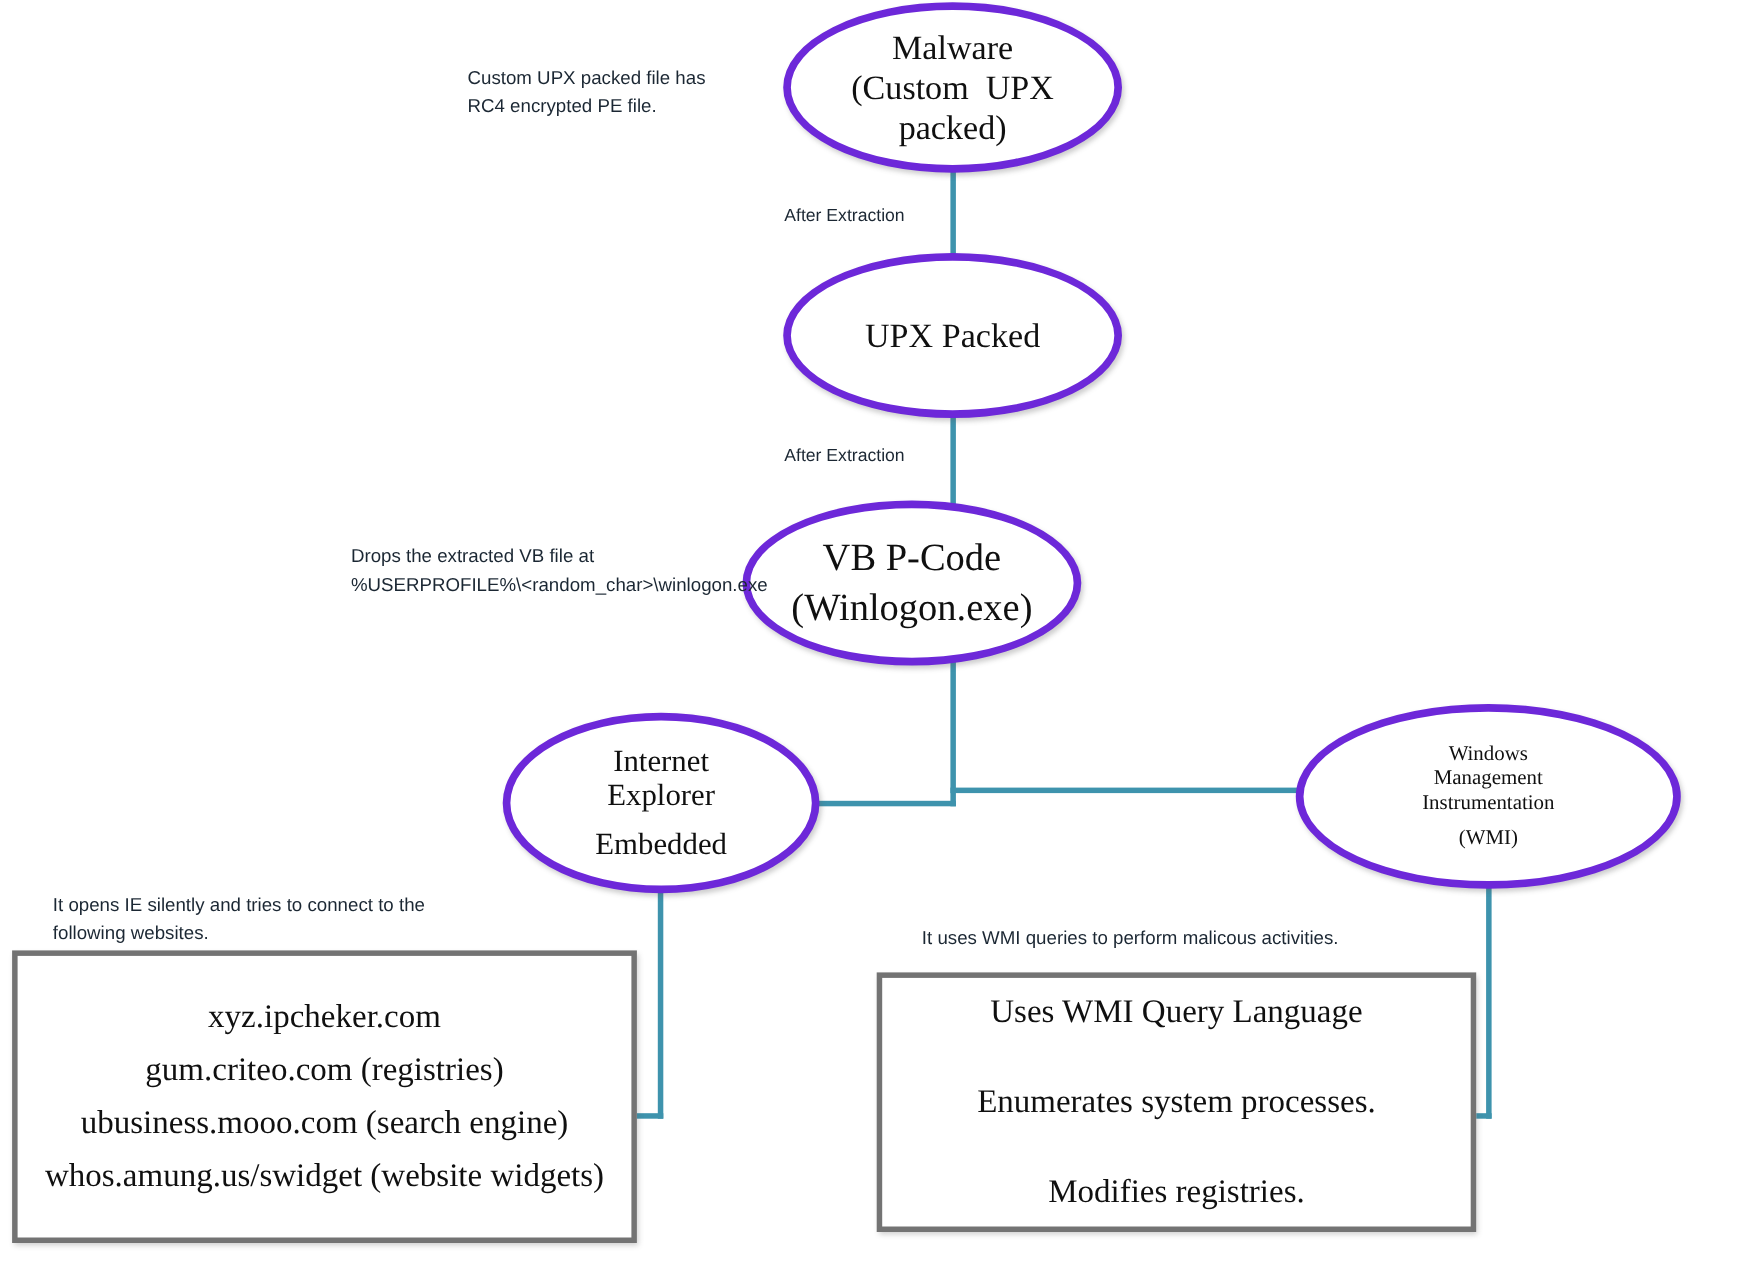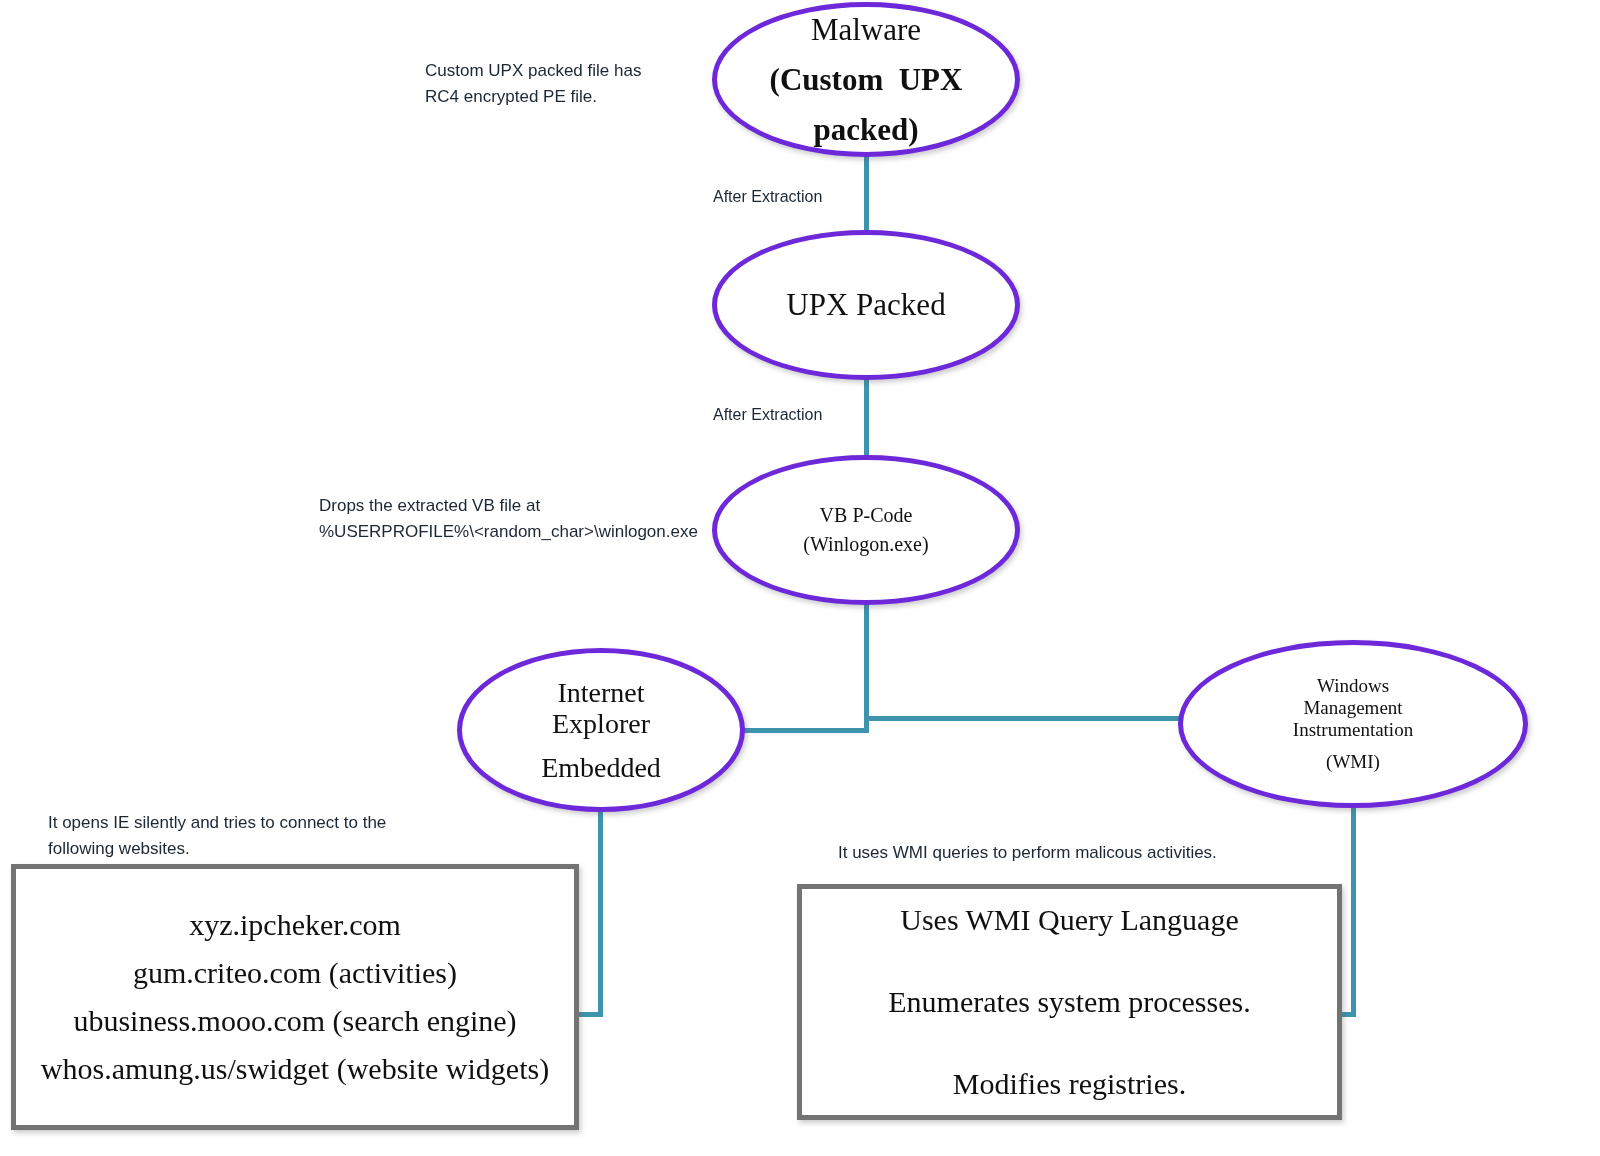--- a/index.html
+++ b/index.html
@@ -13,39 +13,39 @@
     height: 1156px;
     background: #ffffff;
     overflow: hidden;
     font-family: "Liberation Serif", "DejaVu Serif", serif;
   }
 
   
   .node {
     position: absolute;
     box-sizing: border-box;
-    border: 5px solid #6d28d9;
+    border: 7px solid #6d28d9;
     border-radius: 50%;
     background: #ffffff;
     display: flex;
     flex-direction: column;
     align-items: center;
     justify-content: center;
     text-align: center;
     color: #101010;
     font-family: "Liberation Serif", "DejaVu Serif", serif;
     box-shadow: 2px 3px 5px rgba(90,90,90,0.30);
     z-index: 4;
   }
   .node .ln { display: block; white-space: pre; }
 
   #node-malware { left: 712px; top: 2px;   width: 308px; height: 155px; font-size: 31px; }
-  #node-malware .ln + .ln { margin-top: 14px; font-weight: bold; }
+  #node-malware .ln + .ln { margin-top: 0; }
   #node-upx     { left: 712px; top: 230px; width: 308px; height: 150px; font-size: 31px; }
-  #node-vbp     { left: 712px; top: 455px; width: 308px; height: 150px; font-size: 20px; }
+  #node-vbp     { left: 675px; top: 455px; width: 308px; height: 150px; font-size: 35px; }
   #node-vbp .ln + .ln { margin-top: 6px; }
   #node-ie      { left: 457px; top: 648px; width: 288px; height: 164px; font-size: 28px; }
   #node-wmi     { left: 1178px; top: 640px; width: 350px; height: 168px; font-size: 19px; }
 
   #node-ie .ln.tight + .ln.tight { margin-top: -1px; }
   #node-ie .ln.gap { margin-top: 12px; }
   #node-wmi .ln.tight + .ln.tight { margin-top: 0px; }
   #node-wmi .ln.gap { margin-top: 10px; }
 
   
@@ -175,21 +175,21 @@
   <div class="anno" id="anno-upx">Custom UPX packed file has
 RC4 encrypted PE file.</div>
   <div class="anno" id="anno-drops">Drops the extracted VB file at
 %USERPROFILE%\&lt;random_char&gt;\winlogon.exe</div>
   <div class="anno" id="anno-ie">It opens IE silently and tries to connect to the
 following websites.</div>
   <div class="anno" id="anno-wmi">It uses WMI queries to perform malicous activities.</div>
 
   <div class="panel" id="panel-ie">
     <span class="ln">xyz.ipcheker.com</span>
-    <span class="ln">gum.criteo.com (activities)</span>
+    <span class="ln">gum.criteo.com (registries)</span>
     <span class="ln">ubusiness.mooo.com (search engine)</span>
     <span class="ln">whos.amung.us/swidget (website widgets)</span>
   </div>
 
   <div class="panel" id="panel-wmi">
     <span class="ln">Uses WMI Query Language</span>
     <span class="ln">Enumerates system processes.</span>
     <span class="ln">Modifies registries.</span>
   </div>
 

